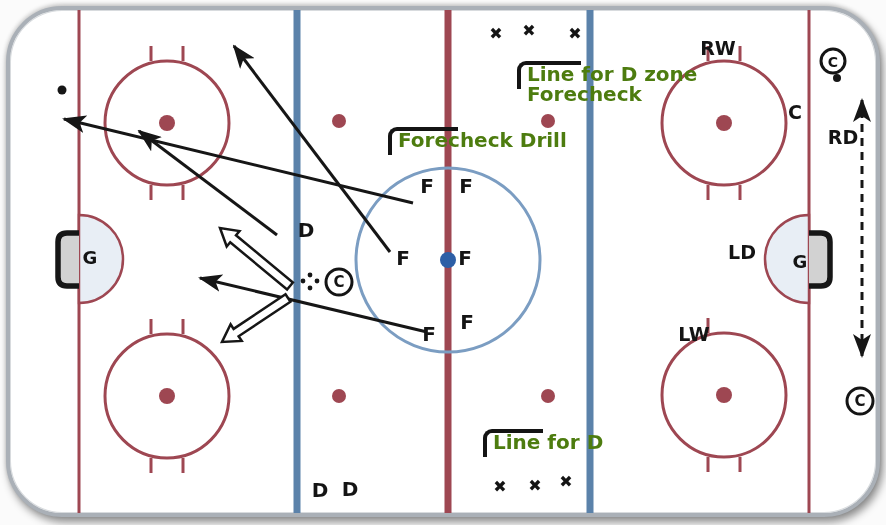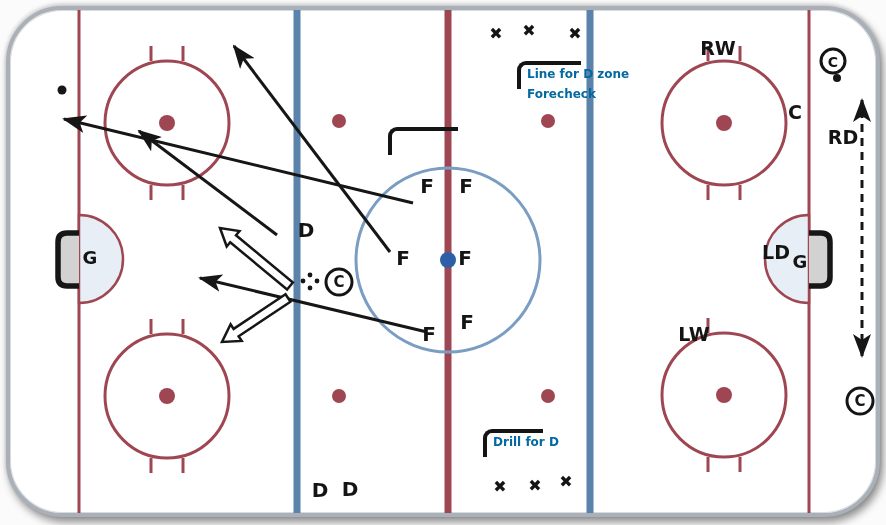--- a/index.html
+++ b/index.html
@@ -28,21 +28,21 @@
     font-weight:bold;font-size:16px;color:#141414;line-height:1;
   }
   .cc{
     position:absolute;transform:translate(-50%,-50%);
     width:21px;height:21px;border:3px solid #141414;border-radius:50%;
     display:flex;align-items:center;justify-content:center;
     font-weight:bold;font-size:14px;color:#141414;background:transparent;line-height:1;
   }
   .cc.big{width:23px;height:23px;font-size:15px;}
   .ann{
-    position:absolute;font-weight:bold;font-size:12px;line-height:20px;color:#0369a1;
+    position:absolute;font-weight:bold;font-size:20px;line-height:20px;color:#4d7c0f;
     white-space:nowrap;
   }
   .bracket{
     position:absolute;left:-10px;top:-3px;width:64px;height:24px;
     border-left:4px solid #141414;border-top:4px solid #141414;
     border-top-left-radius:9px;
   }
 </style>
 </head>
 <body>
@@ -146,45 +146,46 @@
 
     <span class="lbl" style="left:306px;top:230px">D</span>
     <span class="lbl" style="left:320px;top:490px">D</span>
     <span class="lbl" style="left:350px;top:489px">D</span>
 
     <span class="lbl g" style="left:90px;top:258px">G</span>
     <span class="lbl g" style="left:800px;top:262px">G</span>
 
     <span class="lbl pos" style="left:718px;top:48px">RW</span>
     <span class="lbl pos" style="left:795px;top:112px">C</span>
-    <span class="lbl pos" style="left:776px;top:252px">LD</span>
+    <span class="lbl pos" style="left:742px;top:252px">LD</span>
     <span class="lbl pos" style="left:694px;top:334px">LW</span>
     <span class="lbl pos" style="left:843px;top:137px">RD</span>
 
     <span class="cc" style="left:833px;top:61px">C</span>
     <span class="cc big" style="left:339px;top:282px">C</span>
     <span class="cc big" style="left:860px;top:401px">C</span>
 
     <span class="xm" style="left:496px;top:34px">✖</span>
     <span class="xm" style="left:529px;top:31px">✖</span>
     <span class="xm" style="left:575px;top:34px">✖</span>
 
     <span class="xm" style="left:500px;top:487px">✖</span>
     <span class="xm" style="left:535px;top:486px">✖</span>
     <span class="xm" style="left:566px;top:482px">✖</span>
 
     <div class="ann" style="left:398px;top:130px">
       <span class="bracket" style="width:66px"></span>
+      <div>Forecheck Drill</div>
     </div>
 
     <div class="ann" style="left:527px;top:64px">
       <span class="bracket" style="width:60px"></span>
       <div>Line for D zone</div>
       <div>Forecheck</div>
     </div>
 
     <div class="ann" style="left:493px;top:432px">
       <span class="bracket" style="width:56px"></span>
-      <div>Drill for D</div>
+      <div>Line for D</div>
     </div>
 
   </div>
 </div>
 
 </body></html>

